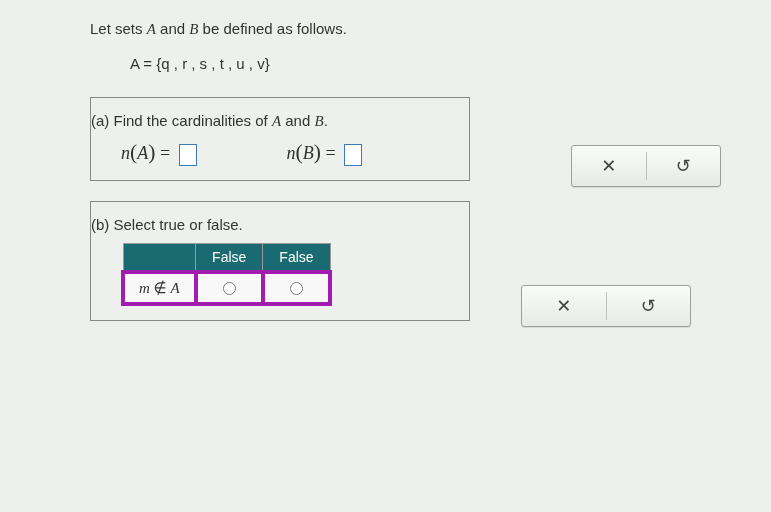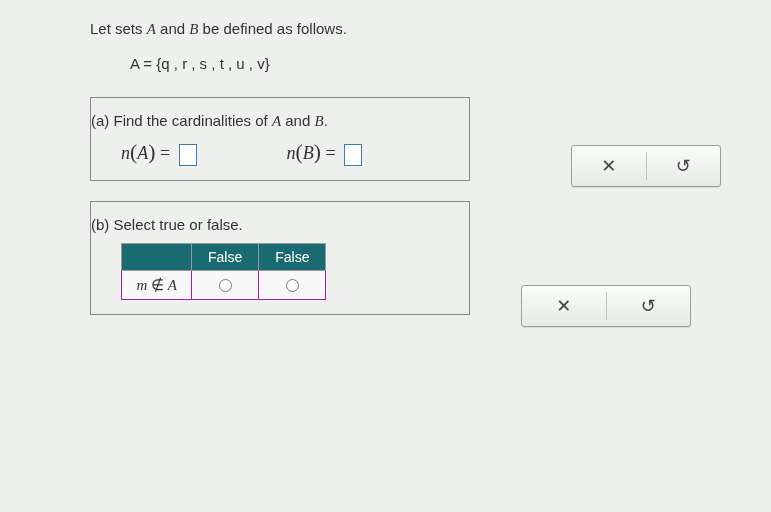--- a/index.html
+++ b/index.html
@@ -57,21 +57,21 @@
   table.tf th {
     background: #1a6b71;
     color: #fff;
     font-weight: normal;
     padding: 5px 16px;
     border: 1px solid #999;
     font-size: 14px;
   }
   table.tf th.blank { background: #1a6b71; }
   table.tf td {
-    border: 1px solid #a21caf;
+    border: 4px solid #a21caf;
     padding: 5px 14px;
     text-align: center;
     background: #f7f8f7;
     font-family: "Times New Roman", serif;
     font-size: 15px;
   }
   table.tf td.stmt { text-align: right; min-width: 70px; }
   .radio {
     display: inline-block;
     width: 13px;

